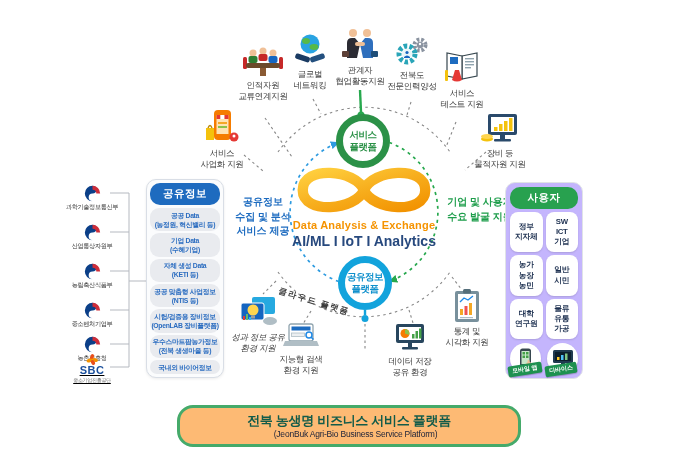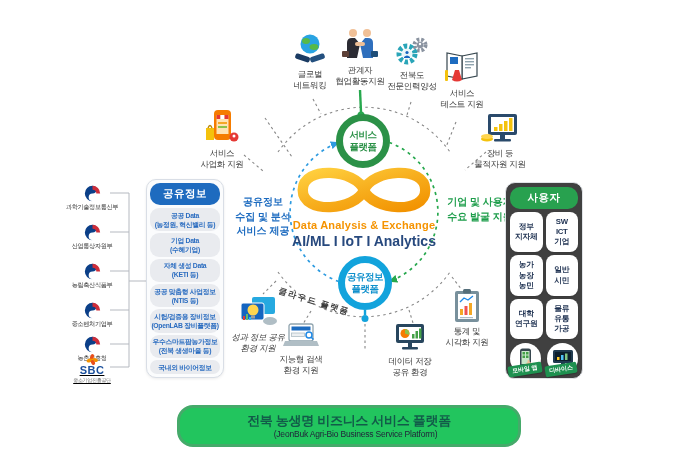--- a/index.html
+++ b/index.html
@@ -46,36 +46,36 @@
                 box-shadow:0 1px 3px rgba(0,0,0,.08);}
   .p-head{border-radius:10px;color:#fff;font-weight:bold;font-size:10.5px;text-align:center;
           padding:4px 0;margin-bottom:3px;letter-spacing:0.5px;}
   .p-head.blue{background:#1e6bbf;}
   .p-head.green{background:#28a14f;}
   .pill{background:#e9ebef;border-radius:9px;text-align:center;color:#2a6cc0;font-weight:bold;
         font-size:6.8px;line-height:1.35;padding:2.5px 0;margin-bottom:2px;letter-spacing:-0.3px;}
   .pill span{display:block;white-space:nowrap;}
 
   
-  #users-panel{position:absolute;left:505px;top:182px;width:78px;z-index:2;background:#404040;
+  #users-panel{position:absolute;left:505px;top:182px;width:78px;z-index:2;background:#c4b5fd;
                border:1px solid #e0e3e7;border-radius:10px;padding:4px;box-sizing:border-box;}
   .cells{display:grid;grid-template-columns:1fr 1fr;gap:3px;}
   .cell{background:#fff;border-radius:8px;box-shadow:0 1px 2px rgba(0,0,0,.13);text-align:center;
         font-size:7.8px;font-weight:bold;color:#1d3050;line-height:1.3;padding:5px 0;
         display:flex;flex-direction:column;justify-content:center;letter-spacing:-0.3px;}
   .cell span{display:block;}
   .devices{display:flex;justify-content:center;gap:6px;margin-top:4px;}
   .dev{position:relative;width:31px;height:31px;background:#fff;border-radius:50%;
        box-shadow:0 1px 2px rgba(0,0,0,.15);display:flex;align-items:center;justify-content:center;}
   .ribbon{position:absolute;left:-2px;bottom:-1px;background:#1e9150;color:#fff;font-size:6px;
           font-weight:bold;padding:1px 4px;border-radius:2px;transform:rotate(-9deg);
           white-space:nowrap;box-shadow:0 1px 1px rgba(0,0,0,.2);}
 
   
-  #banner{position:absolute;left:177px;top:405px;width:344px;height:42px;z-index:2;background:#22c55e;
+  #banner{position:absolute;left:177px;top:405px;width:344px;height:42px;z-index:2;background:#fdba74;
           border:3px solid #45aa6a;border-radius:16px;box-sizing:border-box;text-align:center;
           display:flex;flex-direction:column;justify-content:center;}
   .b-title{font-size:13px;font-weight:bold;color:#125b49;letter-spacing:-0.3px;line-height:1.2;}
   .b-sub{font-size:8.5px;color:#21253a;letter-spacing:-0.2px;margin-left:13px;}
 </style>
 </head>
 <body>
 
 <div id="app">
 
@@ -119,20 +119,38 @@
         <path d="M110,232 L129,232"></path>
         <path d="M110,271 L129,271"></path>
       <path d="M110,310 L129,310"></path>
         <path d="M110,344 L129,344"></path>
         <path d="M110,367 L129,367"></path>
       <path d="M129,193 L129,367"></path>
         <path d="M129,281 L146,281"></path>
     </g>
   </svg>
 
+  <div class="support" style="left:227px;top:44px;">
+    <svg class="ic" width="42" height="34" viewBox="0 0 42 34">
+      <rect x="1" y="13" width="4" height="12" rx="1.5" fill="#c62828"></rect>
+        <rect x="37" y="13" width="4" height="12" rx="1.5" fill="#c62828"></rect>
+      <circle cx="11" cy="9" r="3.5" fill="#f0c097"></circle>
+        <rect x="6.5" y="12" width="9" height="7" rx="2" fill="#2e7d32"></rect>
+      <circle cx="21" cy="7" r="3.5" fill="#f0c097"></circle>
+        <rect x="16.5" y="10" width="9" height="7" rx="2" fill="#c62828"></rect>
+      <circle cx="31" cy="9" r="3.5" fill="#f0c097"></circle>
+        <rect x="26.5" y="12" width="9" height="7" rx="2" fill="#1565c0"></rect>
+      <rect x="4" y="19" width="34" height="5" rx="2" fill="#6b4a2b"></rect>
+        <rect x="18" y="24" width="6" height="8" fill="#8a5a33"></rect>
+    </svg>
+    <div class="lbl">
+      <span>인적자원</span>
+      <span>교류연계지원</span>
+    </div>
+  </div>
 
   <div class="support" style="left:274px;top:33px;">
     <svg class="ic" width="36" height="34" viewBox="0 0 36 34">
       <circle cx="18" cy="11" r="9.5" fill="#29a3e2"></circle>
       <ellipse cx="14" cy="8" rx="4" ry="3" fill="#57b947"></ellipse>
         <ellipse cx="22" cy="14" rx="4.5" ry="3" fill="#57b947"></ellipse>
       <rect x="3" y="22" width="15" height="5.5" rx="2" fill="#1a3b63" transform="rotate(18 10 25)"></rect>
       <rect x="18" y="22" width="15" height="5.5" rx="2" fill="#24507f" transform="rotate(-18 26 25)"></rect>
     </svg>
     <div class="lbl">

